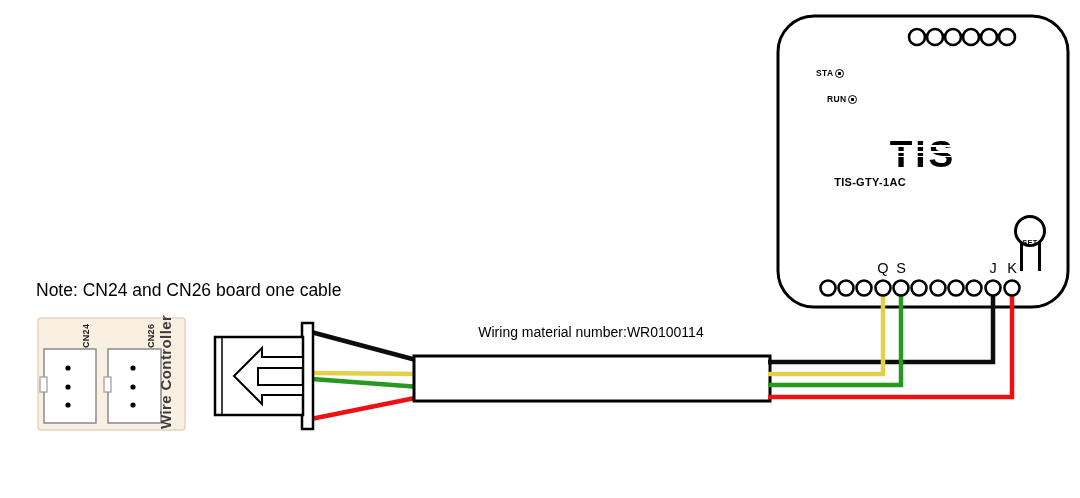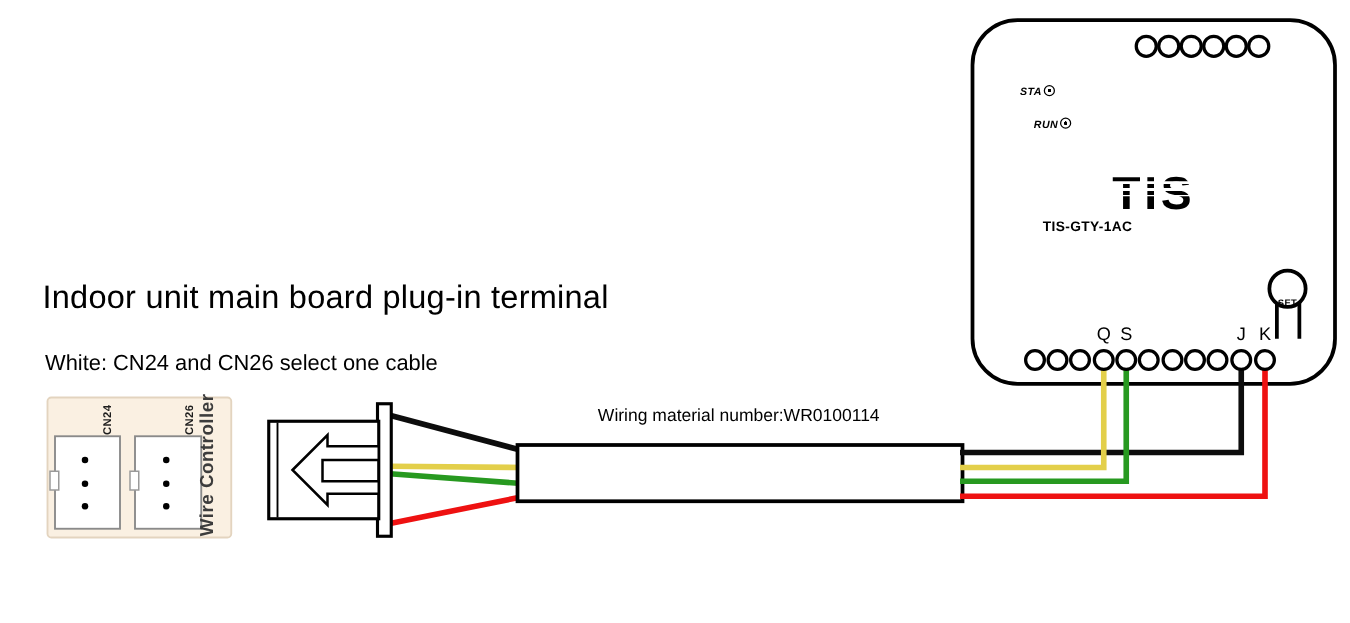--- a/index.html
+++ b/index.html
@@ -17,21 +17,21 @@
     position:absolute;writing-mode:vertical-rl;transform:rotate(180deg);
     white-space:nowrap;
   }
   .cn-label{font-size:9px;font-weight:bold;color:#1d1d1d;letter-spacing:0.3px;}
   .cn24{left:81px;top:320px;height:28px;}
   .cn26{left:146px;top:320px;height:28px;}
   .wire-controller{
     left:157px;top:317px;height:112px;font-size:15px;font-weight:bold;
     color:#3c3c3c;letter-spacing:0.4px;
   }
-  .led-row{display:flex;align-items:flex-start;gap:1px;font-style:italic;}
+  .led-row{display:flex;align-items:flex-end;gap:1px;}
   .led-row .led-label{font-size:8.5px;font-weight:bold;letter-spacing:0.4px;}
   .led-dot{
     width:7px;height:7px;border:1.8px solid #000;border-radius:50%;
     background:radial-gradient(circle at 50% 50%, #000 0 1.4px, #fff 1.5px);
   }
   .sta-row{left:816px;top:68px;}
   .run-row{left:827px;top:94px;}
   .tis-logo{
     left:923px;top:134px;transform:translateX(-50%);
     font-size:37px;font-weight:bold;letter-spacing:3px;
@@ -114,22 +114,21 @@
     <g fill="#000">
       <circle cx="68" cy="368" r="2.6"></circle>
       <circle cx="68" cy="387" r="2.6"></circle>
       <circle cx="68" cy="405" r="2.6"></circle>
       <circle cx="133" cy="368" r="2.6"></circle>
       <circle cx="133" cy="387" r="2.6"></circle>
       <circle cx="133" cy="405" r="2.6"></circle>
     </g>
   </svg>
 
-  <div class="abs title">Indoor unit main board plug-in terminal</div>
-  <div class="abs note">White: CN24 and CN26 select one cable</div>
+  <div class="abs note">Note: CN24 and CN26 board one cable</div>
 
   <div class="abs cable-label">Wiring material number:WR0100114</div>
 
   <div class="vtext cn-label cn24">CN24</div>
   <div class="vtext cn-label cn26">CN26</div>
   <div class="vtext wire-controller">Wire Controller</div>
 
   <div class="abs led-row sta-row">
     <span class="led-label">STA</span>
     <span class="led-dot"></span>

